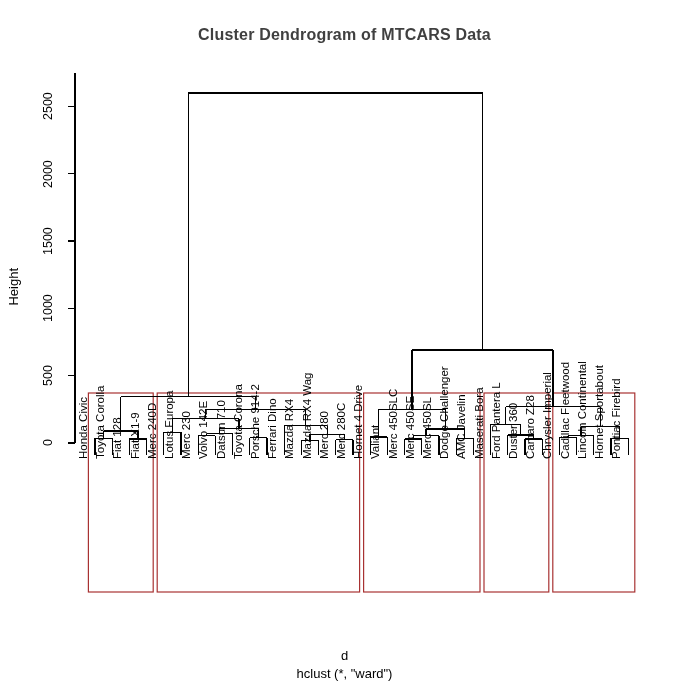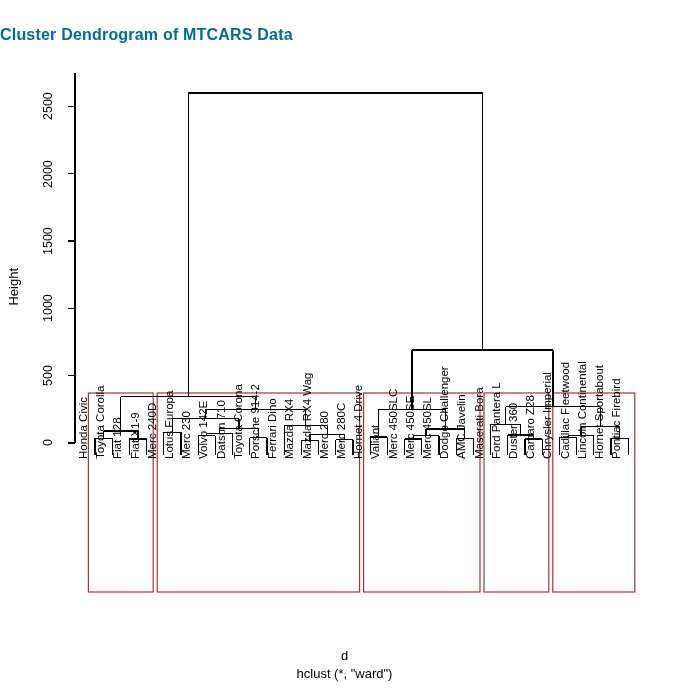--- a/index.html
+++ b/index.html
@@ -13,24 +13,24 @@
     height: 689px;
     background: #ffffff;
     font-family: "Liberation Sans", sans-serif;
     overflow: hidden;
   }
   #plot-title {
     position: absolute;
     left: 0;
     top: 26px;
     width: 689px;
-    text-align: left;
+    text-align: center;
     font-size: 16px;
     font-weight: bold;
-    color: #0369a1;
+    color: #404040;
     letter-spacing: 0.2px;
   }
   #y-axis-title {
     position: absolute;
     left: 6px;
     top: 268px;
     width: 20px;
     font-size: 13px;
     color: #000;
     writing-mode: vertical-rl;

